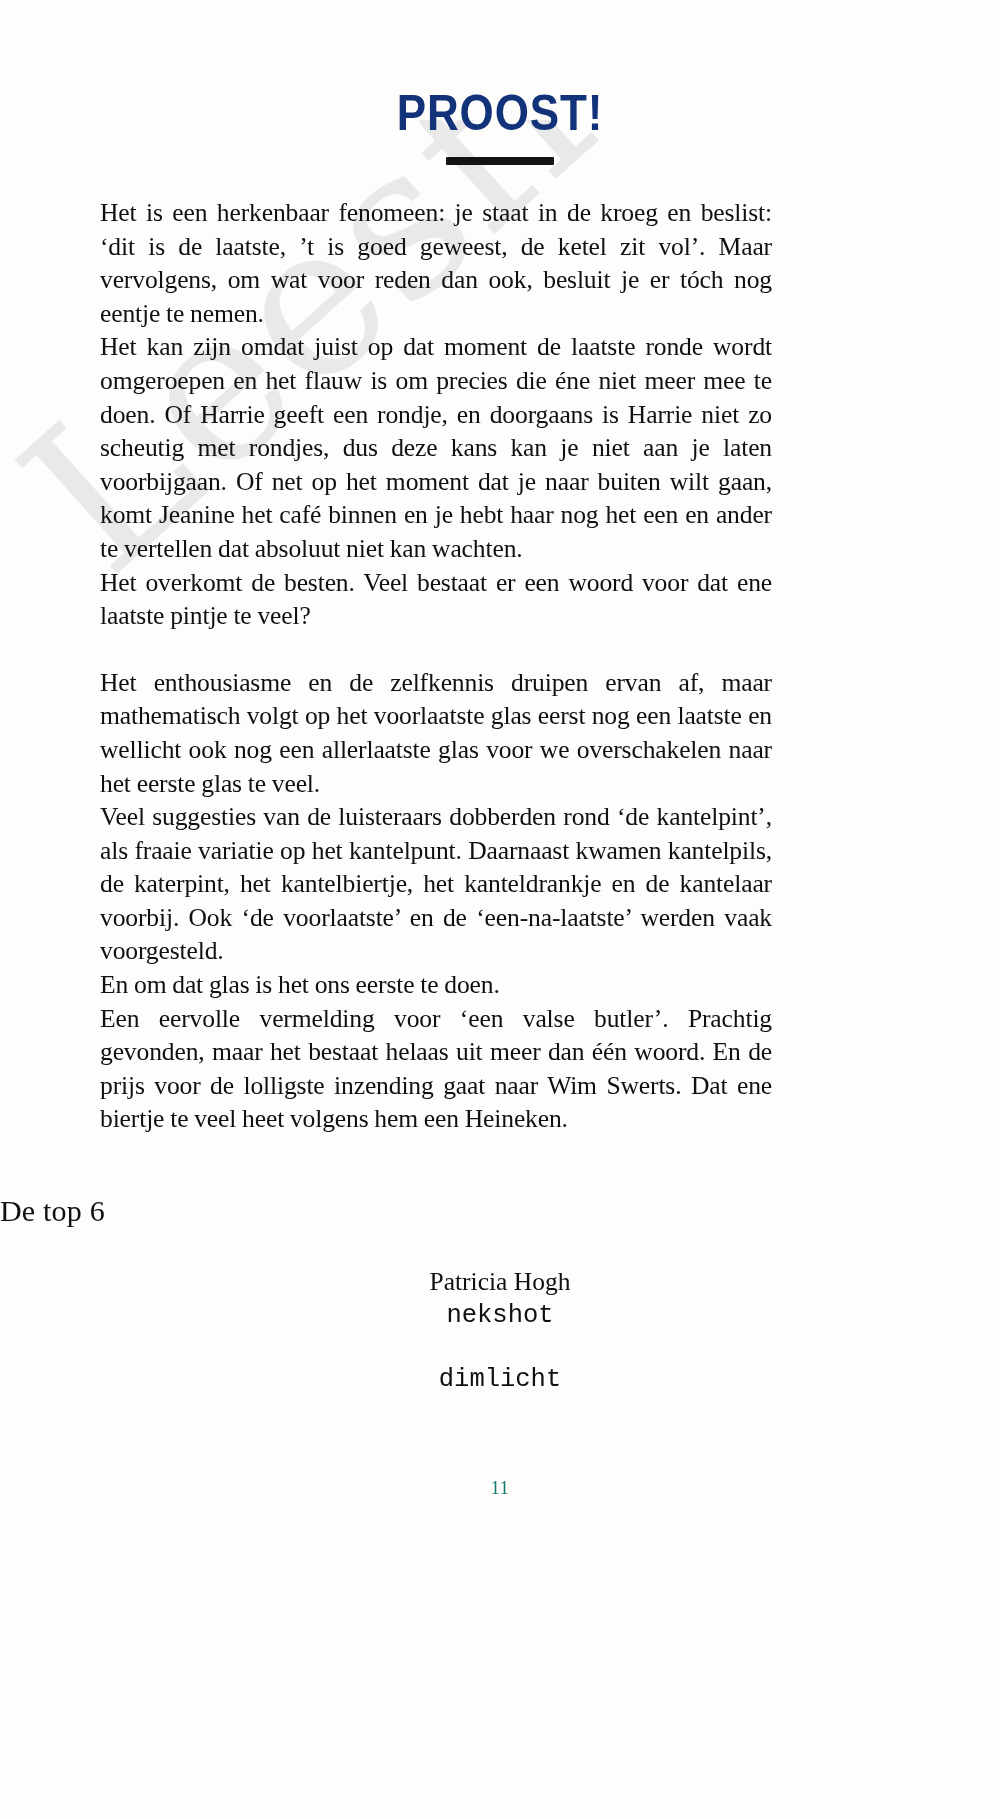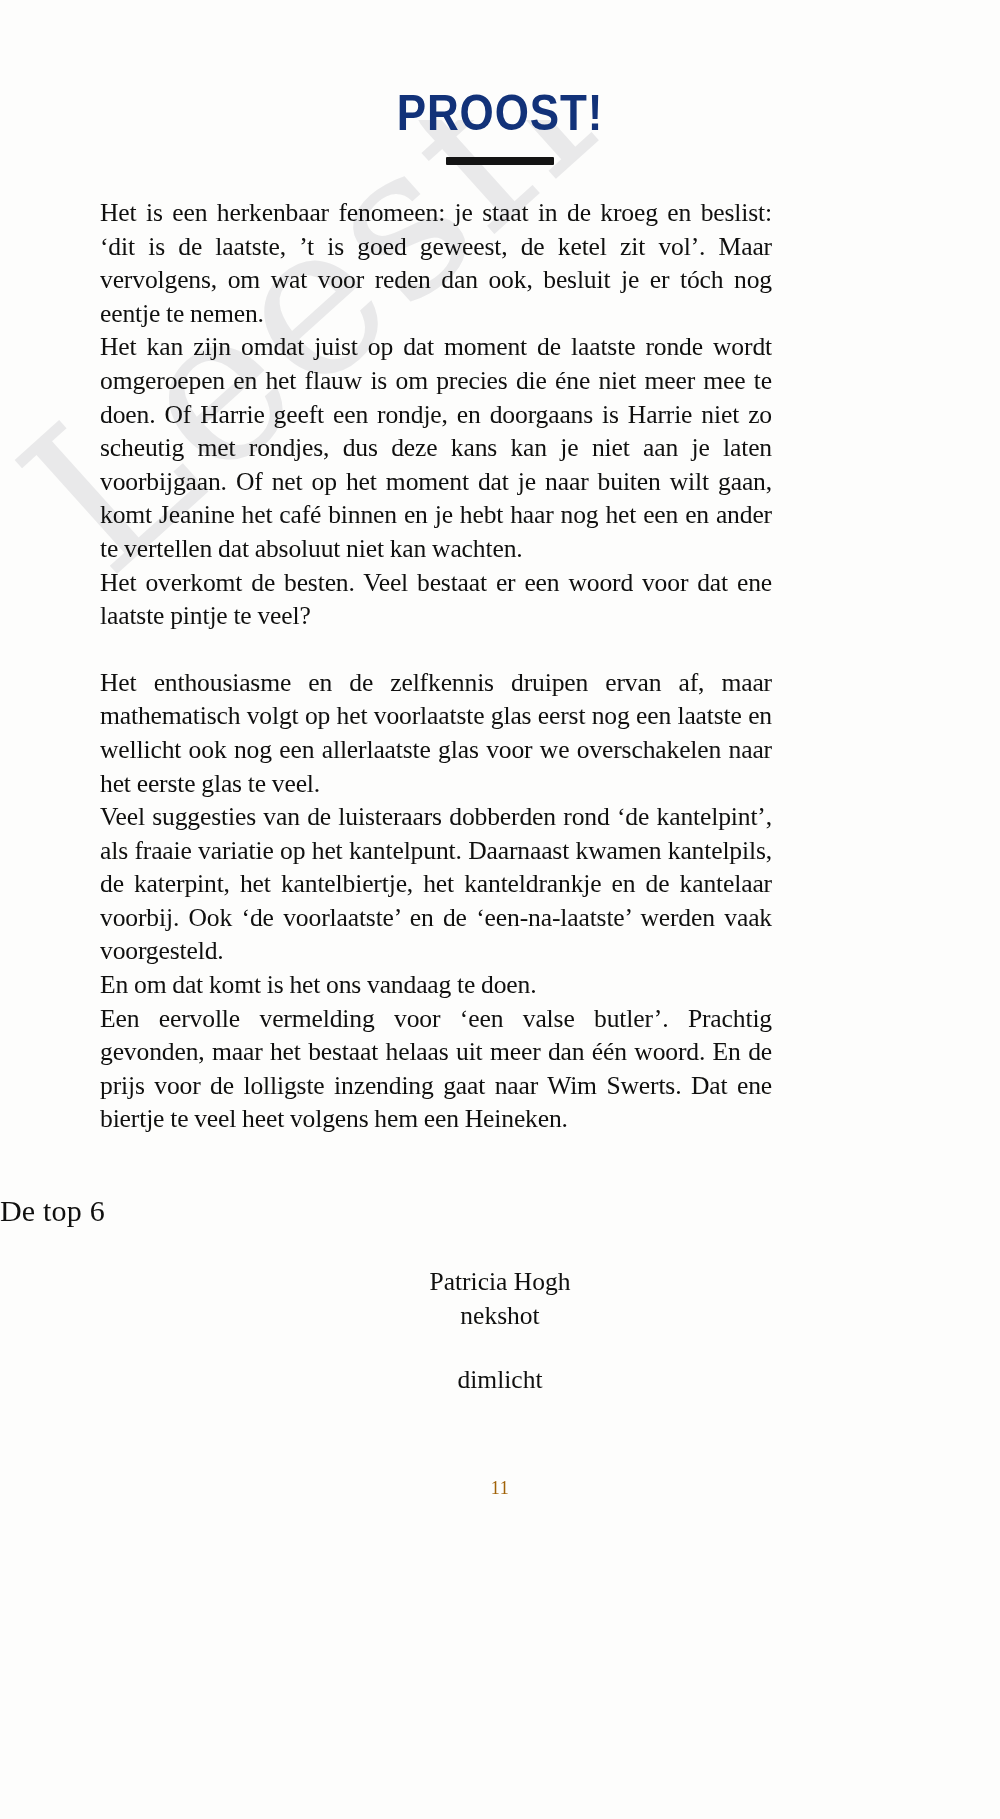--- a/index.html
+++ b/index.html
@@ -127,30 +127,31 @@
     text-align: center;
   }
   .entry:last-child { margin-bottom: 0; }
   .entry-name {
     font-size: 25.5px;
     line-height: 34px;
   }
   .entry-word {
     font-size: 25.5px;
     line-height: 34px;
+    font-family: Liberation Mono, monospace;
   }
 
   .folio {
     position: absolute;
     left: 0;
     right: 0;
     top: 1478px;
     text-align: center;
     font-size: 18px;
-    color: #a16207;
+    color: #0f766e;
     letter-spacing: 0.5px;
   }
 </style>
 </head>
 <body style="background: rgb(253, 253, 252);">
 
 <div class="page">
 
   <div class="watermark">
     <div class="watermark-text">Leesfragment</div>
@@ -162,21 +163,21 @@
 
     <div class="rule" style="background: rgb(20, 20, 20);"></div>
 
     <div class="body-col">
       <p class="para last-line-left">Het is een herkenbaar fenomeen: je staat in de kroeg en beslist: ‘dit is de laatste, ’t is goed geweest, de ketel zit vol’. Maar vervolgens, om wat voor reden dan ook, besluit je er tóch nog eentje te nemen.</p>
       <p class="para last-line-left">Het kan zijn omdat juist op dat moment de laatste ronde wordt omgeroepen en het flauw is om precies die éne niet meer mee te doen. Of Harrie geeft een rondje, en doorgaans is Harrie niet zo scheutig met rondjes, dus deze kans kan je niet aan je laten voorbijgaan. Of net op het moment dat je naar buiten wilt gaan, komt Jeanine het café binnen en je hebt haar nog het een en ander te vertellen dat absoluut niet kan wachten.</p>
       <p class="para last-line-left">Het overkomt de besten. Veel bestaat er een woord voor dat ene laatste pintje te veel?</p>
       <div class="gap"></div>
       <p class="para last-line-left">Het enthousiasme en de zelfkennis druipen ervan af, maar mathematisch volgt op het voorlaatste glas eerst nog een laatste en wellicht ook nog een allerlaatste glas voor we overschakelen naar het eerste glas te veel.</p>
       <p class="para last-line-left">Veel suggesties van de luisteraars dobberden rond ‘de kantelpint’, als fraaie variatie op het kantelpunt. Daarnaast kwamen kantelpils, de katerpint, het kantelbiertje, het kanteldrankje en de kantelaar voorbij. Ook ‘de voorlaatste’ en de ‘een-na-laatste’ werden vaak voorgesteld.</p>
-      <p class="para last-line-left">En om dat komt is het ons vandaag te doen.</p>
+      <p class="para last-line-left">En om dat glas is het ons eerste te doen.</p>
       <p class="para last-line-left">Een eervolle vermelding voor ‘een valse butler’. Prachtig gevonden, maar het bestaat helaas uit meer dan één woord. En de prijs voor de lolligste inzending gaat naar Wim Swerts. Dat ene biertje te veel heet volgens hem een Heineken.</p>
     </div>
 
     <div class="top-heading">De top 6</div>
 
     <div class="entries">
       <div class="entry">
         <div class="entry-name">Patricia Hogh</div>
         <div class="entry-word">nekshot</div>
       </div>

